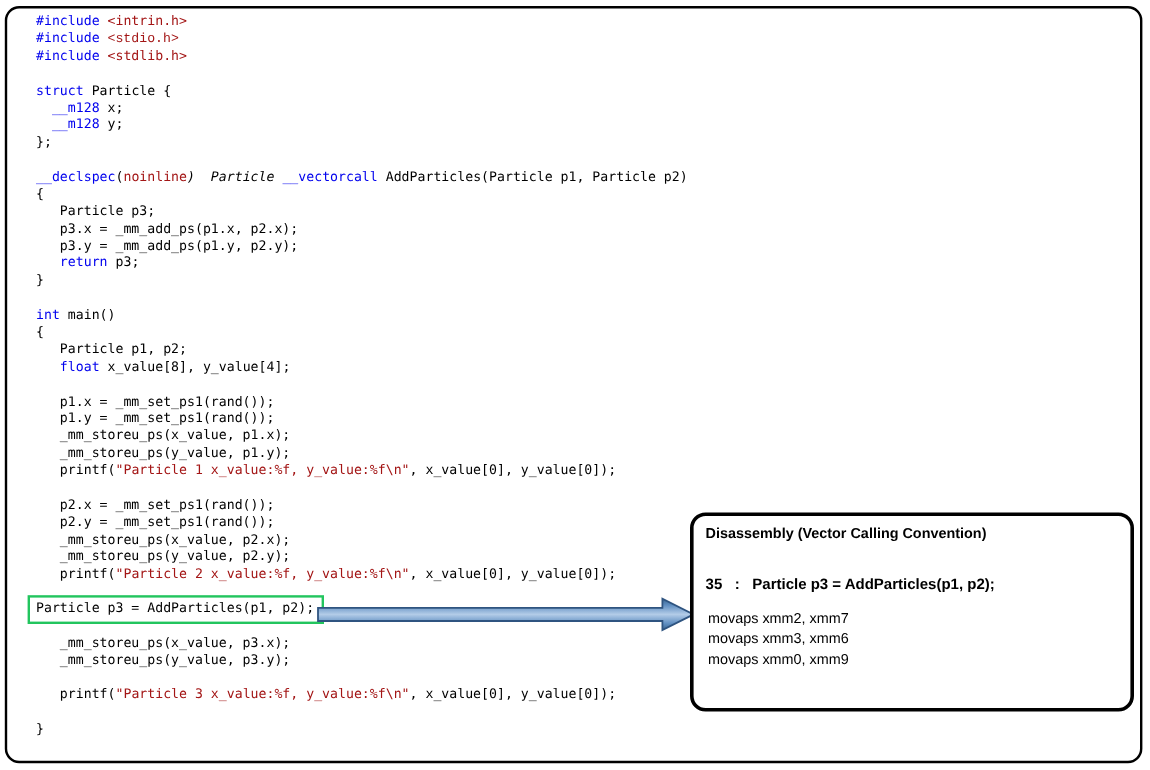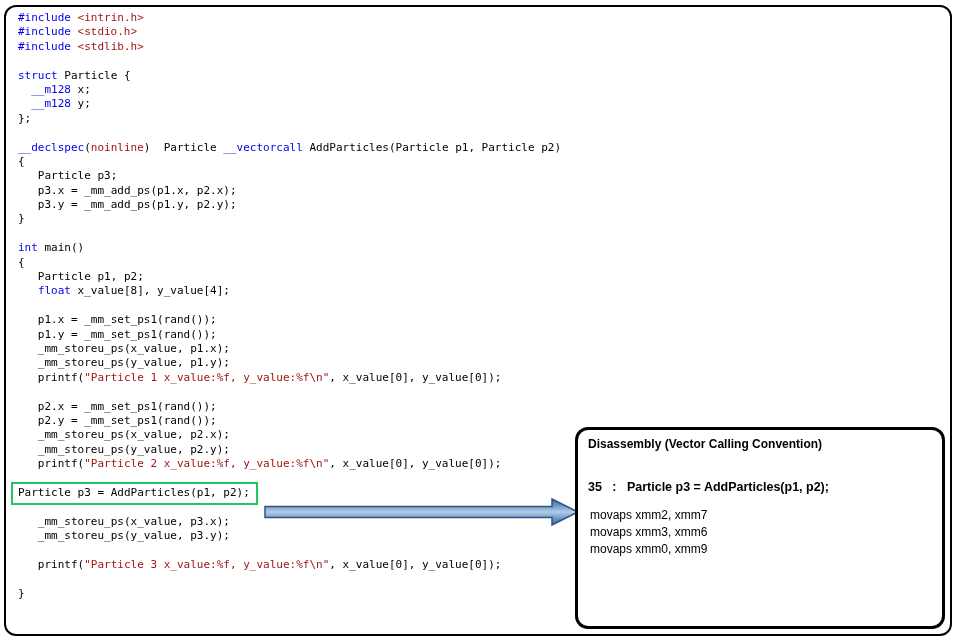--- a/index.html
+++ b/index.html
@@ -25,21 +25,21 @@
     width: 948px;
     height: 631px;
     box-sizing: border-box;
     border: 2px solid #000000;
     border-radius: 12px;
     background: #ffffff;
   }
   
   .source-code {
     position: absolute;
-    left: 18px;
+    left: 30px;
     top: 11px;
     font-family: "DejaVu Sans Mono", "Liberation Mono", monospace;
     font-size: 11px;
     line-height: 14.4px;
   }
   .code-line {
     height: 14.4px;
     white-space: pre;
   }
   .stmt-box {
@@ -59,21 +59,21 @@
     top: 497px;
     width: 316px;
     height: 30px;
   }
   
   .disasm-box {
     position: absolute;
     left: 575px;
     top: 427px;
     width: 370px;
-    height: 202px;
+    height: 166px;
     box-sizing: border-box;
     border: 3px solid #000000;
     border-radius: 13px;
     background: #ffffff;
     padding: 7px 10px 0 10px;
   }
   .disasm-title {
     font-weight: bold;
     font-size: 12px;
     line-height: 15px;
@@ -109,25 +109,26 @@
   <div class="source-code">
       <div class="code-line"><span style="color: rgb(0, 0, 238);">#include</span><span style="color: rgb(0, 0, 0);"> </span><span style="color: rgb(163, 21, 21);">&lt;intrin.h&gt;</span></div>
       <div class="code-line"><span style="color: rgb(0, 0, 238);">#include</span><span style="color: rgb(0, 0, 0);"> </span><span style="color: rgb(163, 21, 21); font-family: Liberation Mono, monospace;">&lt;stdio.h&gt;</span></div>
       <div class="code-line"><span style="color: rgb(0, 0, 238);">#include</span><span style="color: rgb(0, 0, 0);"> </span><span style="color: rgb(163, 21, 21);">&lt;stdlib.h&gt;</span></div>
       <div class="code-line">&nbsp;</div>
       <div class="code-line"><span style="color: rgb(0, 0, 238);">struct</span><span style="color: rgb(0, 0, 0);"> Particle {</span></div>
       <div class="code-line"><span style="color: rgb(0, 0, 0);">  </span><span style="color: rgb(0, 0, 238);">__m128</span><span style="color: rgb(0, 0, 0);"> x;</span></div>
       <div class="code-line"><span style="color: rgb(0, 0, 0);">  </span><span style="color: rgb(0, 0, 238);">__m128</span><span style="color: rgb(0, 0, 0);"> y;</span></div>
       <div class="code-line"><span style="color: rgb(0, 0, 0);">};</span></div>
       <div class="code-line">&nbsp;</div>
-      <div class="code-line"><span style="color: rgb(0, 0, 238);">__declspec</span><span style="color: rgb(0, 0, 0);">(</span><span style="color: rgb(163, 21, 21);">noinline</span><span style="color: rgb(0, 0, 0);">)  Particle </span><span style="color: rgb(0, 0, 238);">__vectorcall</span><span style="color: rgb(0, 0, 0);"> AddParticles(Particle p1, Particle p2)</span></div>
+      <div class="code-line"><span style="color: rgb(0, 0, 238);">__declspec</span><span style="color: rgb(0, 0, 0);">(</span><span style="color: rgb(163, 21, 21);">noinline</span><span style="color: rgb(0, 0, 0); font-style: italic;">)  Particle </span><span style="color: rgb(0, 0, 238);">__vectorcall</span><span style="color: rgb(0, 0, 0);"> AddParticles(Particle p1, Particle p2)</span></div>
       <div class="code-line"><span style="color: rgb(0, 0, 0);">{</span></div>
       <div class="code-line"><span style="color: rgb(0, 0, 0);">   Particle p3;</span></div>
       <div class="code-line"><span style="color: rgb(0, 0, 0);">   p3.x = _mm_add_ps(p1.x, p2.x);</span></div>
       <div class="code-line"><span style="color: rgb(0, 0, 0);">   p3.y = _mm_add_ps(p1.y, p2.y);</span></div>
+      <div class="code-line"><span style="color: rgb(0, 0, 0);">   </span><span style="color: rgb(0, 0, 238);">return</span><span style="color: rgb(0, 0, 0);"> p3;</span></div>
       <div class="code-line"><span style="color: rgb(0, 0, 0);">}</span></div>
       <div class="code-line">&nbsp;</div>
       <div class="code-line"><span style="color: rgb(0, 0, 238);">int</span><span style="color: rgb(0, 0, 0);"> main()</span></div>
       <div class="code-line"><span style="color: rgb(0, 0, 0);">{</span></div>
       <div class="code-line"><span style="color: rgb(0, 0, 0);">   Particle p1, p2;</span></div>
       <div class="code-line"><span style="color: rgb(0, 0, 0);">   </span><span style="color: rgb(0, 0, 238);">float</span><span style="color: rgb(0, 0, 0);"> x_value[8], y_value[4];</span></div>
       <div class="code-line">&nbsp;</div>
       <div class="code-line"><span style="color: rgb(0, 0, 0);">   p1.x = _mm_set_ps1(rand());</span></div>
       <div class="code-line"><span style="color: rgb(0, 0, 0);">   p1.y = _mm_set_ps1(rand());</span></div>
       <div class="code-line"><span style="color: rgb(0, 0, 0);">   _mm_storeu_ps(x_value, p1.x);</span></div>

